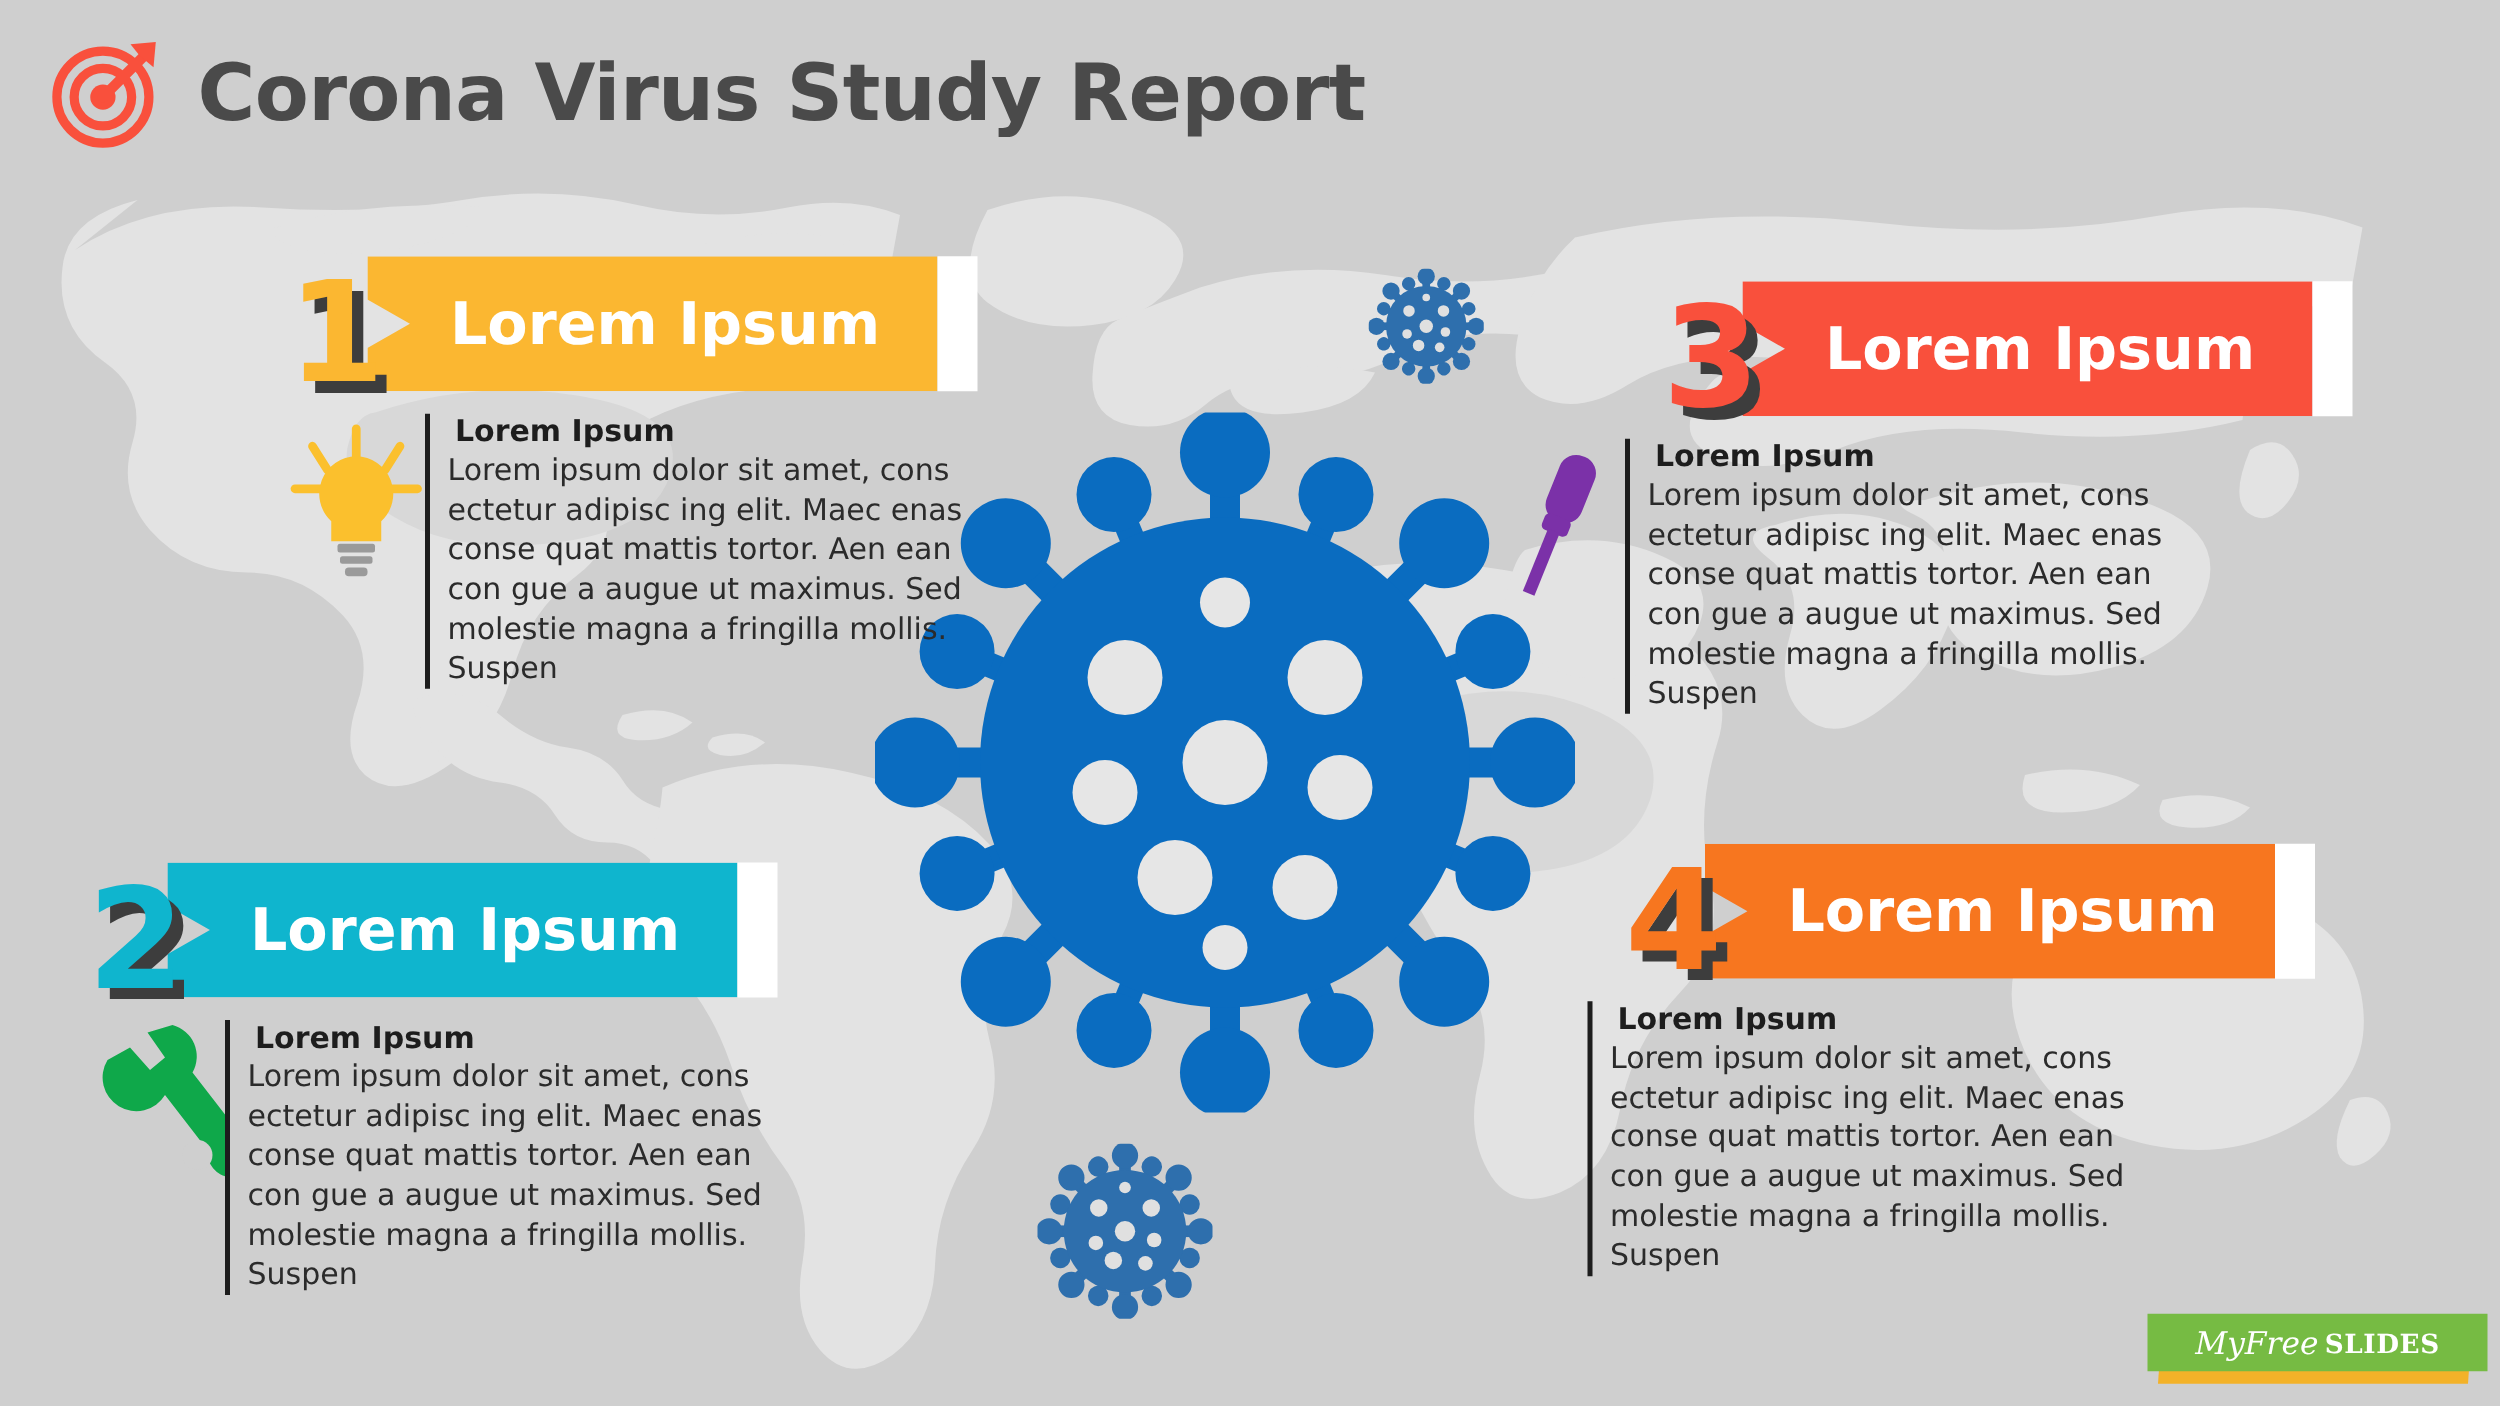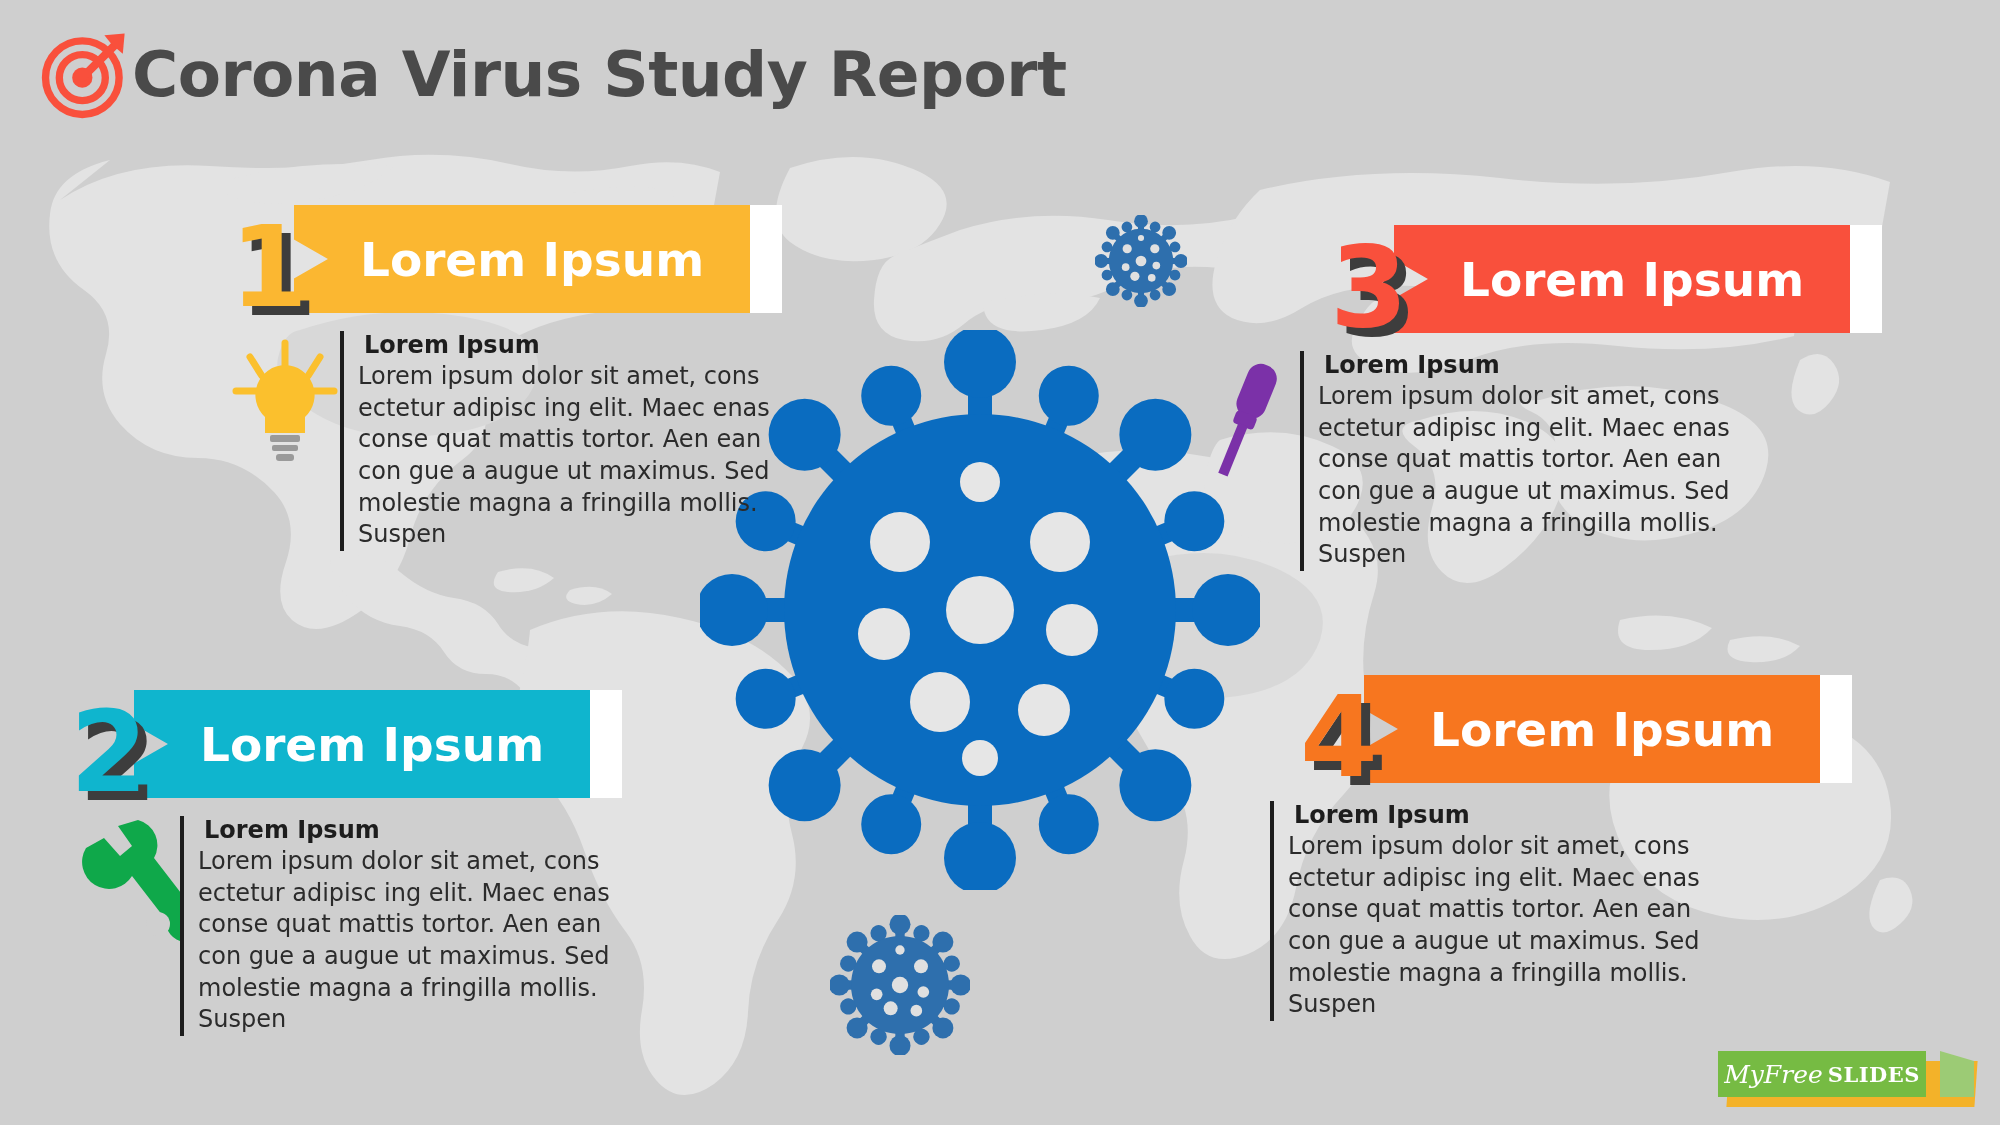--- a/index.html
+++ b/index.html
@@ -8,21 +8,21 @@
     background:#cfcfcf;
     font-family:"Liberation Sans", sans-serif;
     position:relative;
     overflow:hidden;
   }
 
   
   #map-layer { position:absolute; inset:0; z-index:0; }
 
   
-  #header { position:absolute; left:40px; top:28px; display:flex; align-items:center; z-index:6; }
+  #header { position:absolute; left:40px; top:28px; display:flex; align-items:center; gap:26px; z-index:6; }
   #target-icon { width:92px; height:92px; flex:none; }
   #page-title {
     font-size:63px; font-weight:bold; color:#4a4a4a;
     letter-spacing:-0.5px; white-space:nowrap;
     font-family:"DejaVu Sans", sans-serif;
   }
 
   
   .panel { position:absolute; z-index:5; }
   .panel.p1 { left:230px;  top:205px; }
@@ -77,21 +77,21 @@
   #virus-small-top { position:absolute; left:1095px; top:215px; width:92px; height:92px; z-index:3; }
   #virus-small-bottom { position:absolute; left:830px; top:915px; width:140px; height:140px; z-index:3; }
 
   
   #footer-logo { position:absolute; right:22px; bottom:18px; width:260px; height:56px; z-index:7; }
   #footer-logo .shadow {
     position:absolute; left:10px; top:10px; width:248px; height:46px;
     background:#f3b229; transform:skewX(-4deg);
   }
   #footer-logo .plate {
-    position:absolute; left:0; top:0; width:208px; height:46px;
+    position:absolute; left:0; top:0; width:272px; height:46px;
     background:#76bb43; display:flex; align-items:center; justify-content:center; gap:5px;
   }
   #footer-logo .fold {
     position:absolute; left:222px; top:0; width:34px; height:46px;
     background:#9ccb75; clip-path:polygon(0 0, 100% 22%, 100% 100%, 0 100%);
   }
   .logo-my { color:#fff; font-size:25px; font-style:italic; font-family:"DejaVu Serif", serif; }
   .logo-slides { color:#fff; font-size:21px; font-weight:bold; letter-spacing:0.5px; font-family:"DejaVu Serif", serif; }
 </style>
 </head>

